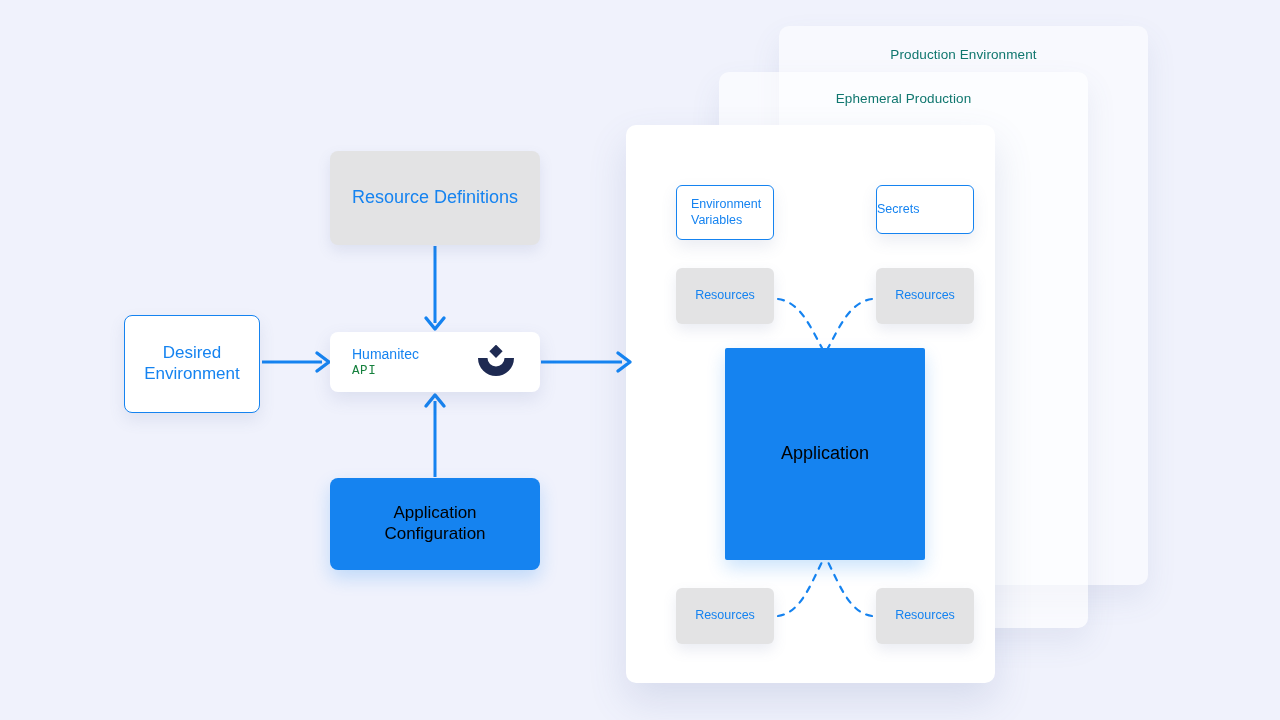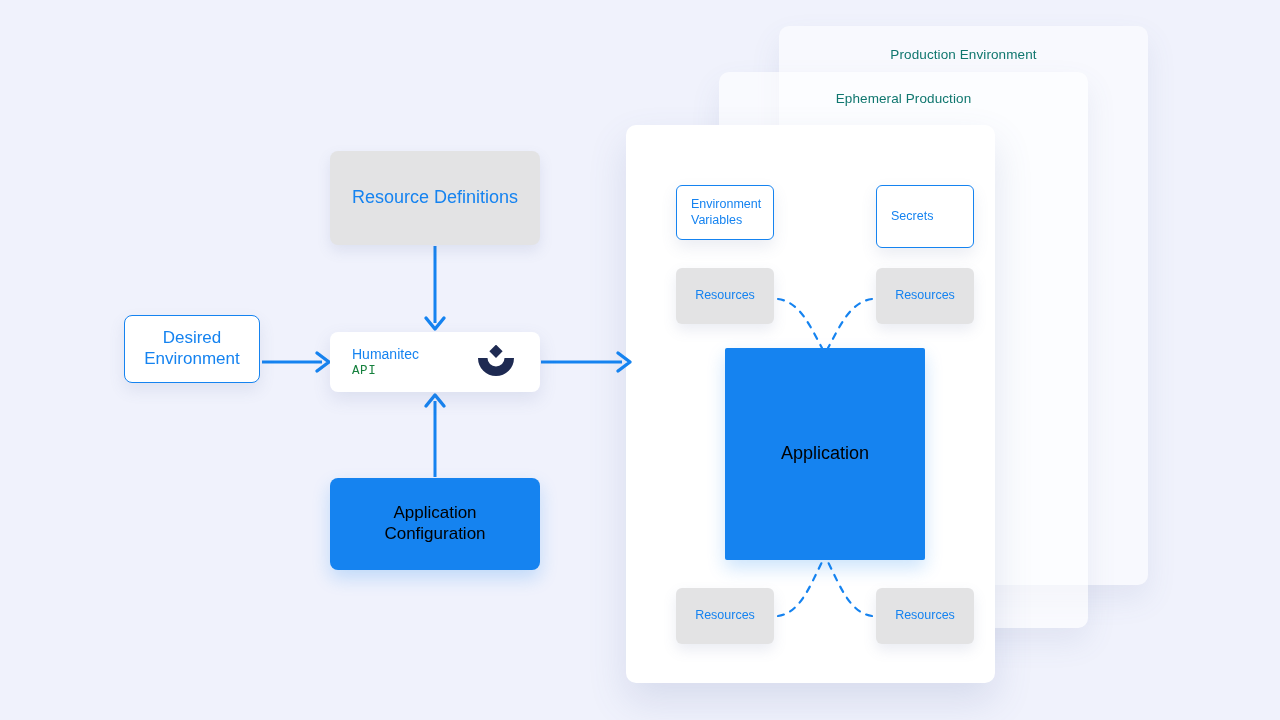--- a/index.html
+++ b/index.html
@@ -87,21 +87,21 @@
     box-shadow: 0 8px 18px rgba(21,131,240,0.22);
   }
   .box-white {
     background: #ffffff;
     color: #1583f0;
     box-shadow: 0 7px 18px rgba(90,105,160,0.14);
   }
 
   
   #box-desired {
-    left: 124px; top: 315px; width: 136px; height: 68px;
+    left: 124px; top: 315px; width: 136px; height: 98px;
     justify-content: center; text-align: center;
     font-size: 17px; border-radius: 8px;
   }
   #box-resource-definitions {
     left: 330px; top: 151px; width: 210px; height: 94px;
     justify-content: center; text-align: center;
     font-size: 18px; border-radius: 8px;
   }
   #box-app-config {
     left: 330px; top: 478px; width: 210px; height: 92px;
@@ -120,22 +120,22 @@
     font-family: "Liberation Mono", "DejaVu Sans Mono", monospace;
     letter-spacing: .6px;
   }
 
   
   #box-envvars {
     left: 676px; top: 185px; width: 98px; height: 55px;
     font-size: 12.5px; padding-left: 14px; border-radius: 6px;
   }
   #box-secrets {
-    left: 876px; top: 185px; width: 98px; height: 63px;
-    font-size: 12.5px; padding-left: 14px; border-radius: 6px;
+    left: 876px; top: 185px; width: 98px; height: 49px;
+    font-size: 12.5px; border-radius: 6px;
   }
   #box-res-tl {
     left: 676px; top: 268px; width: 98px; height: 56px;
     font-size: 12.5px; justify-content: center; border-radius: 6px;
   }
   #box-res-tr {
     left: 876px; top: 268px; width: 98px; height: 56px;
     font-size: 12.5px; justify-content: center; border-radius: 6px;
   }
   #box-res-bl {

